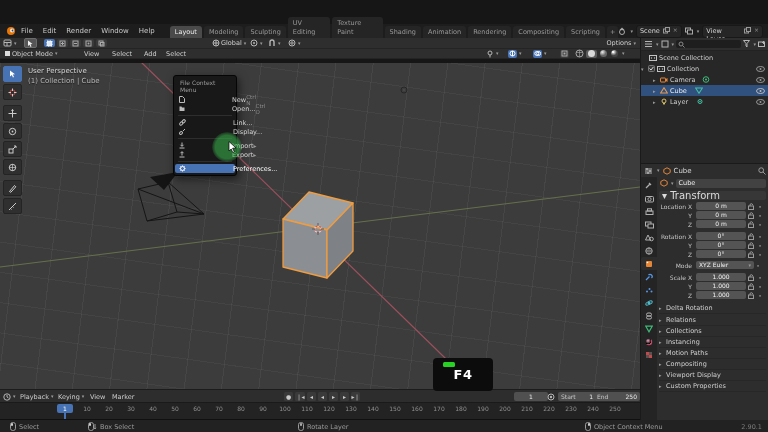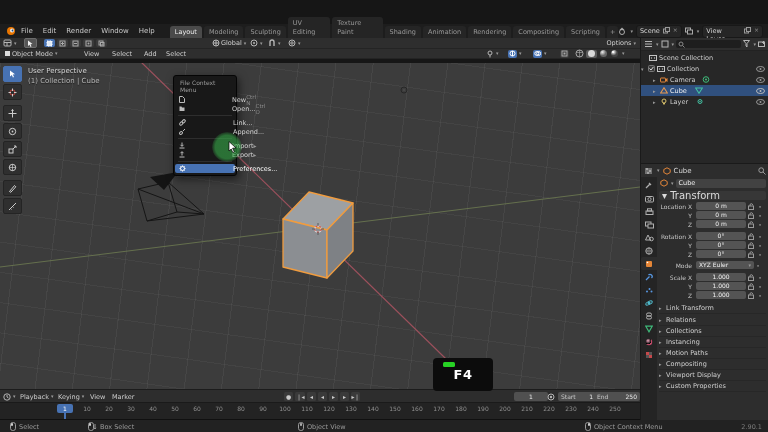--- a/index.html
+++ b/index.html
@@ -502,21 +502,21 @@
           </span>
         <span class="lbl">Link...</span>
       </div>
       <div class="cm-item">
         <span class="ic">
             <svg width="7" height="7">
               <ellipse cx="2" cy="5" rx="1.6" ry="1.2" fill="none" stroke="#bbb" transform="rotate(-45 2 5)"></ellipse>
               <path d="M4 3 L6 1" stroke="#bbb"></path>
             </svg>
           </span>
-        <span class="lbl">Append...</span>
+        <span class="lbl">Display...</span>
       </div>
       <div class="cm-sep"></div>
       <div class="cm-item">
         <span class="ic">
             <svg width="6" height="7">
               <path d="M3 0.5 V4 M1.5 2.8 L3 4.4 L4.5 2.8" fill="none" stroke="#bbb"></path>
               <path d="M0.5 6 H5.5" stroke="#bbb"></path>
             </svg>
           </span>
         <span class="lbl">Import</span>
@@ -649,21 +649,21 @@
           <rect x="1" y="1" width="2" height="3" rx="1" fill="#cfcfcf"></rect>
           <path d="M7 2 V7 M7 7 L6 5.8 M7 7 L8 5.8" stroke="#9b9b9b" fill="none"></path>
         </svg>
       <span>Box Select</span>
     </div>
     <div class="hint" style="left:298px">
       <svg width="6" height="9">
           <rect x="0.5" y="0.5" width="5" height="8" rx="2.2" fill="none" stroke="#9b9b9b"></rect>
           <rect x="2.2" y="1" width="1.6" height="3" rx="0.8" fill="#cfcfcf"></rect>
         </svg>
-      <span>Object View</span>
+      <span>Rotate Layer</span>
     </div>
     <div class="hint" style="left:585px">
       <svg width="6" height="9">
           <rect x="0.5" y="0.5" width="5" height="8" rx="2.2" fill="none" stroke="#9b9b9b"></rect>
           <rect x="3" y="1" width="2" height="3" rx="1" fill="#cfcfcf"></rect>
         </svg>
       <span>Object Context Menu</span>
     </div>
     <div id="version">2.90.1</div>
   </div>
@@ -1012,21 +1012,21 @@
       <span class="pfield">1.000</span>
       <span class="plock">
           <svg width="6" height="7">
             <rect x="0.5" y="3" width="5" height="3.5" fill="none" stroke="#999"></rect>
             <path d="M2 3 V2 a1.3 1.3 0 0 1 2.6 0" fill="none" stroke="#999"></path>
           </svg>
         </span>
       <span class="pdot">•</span>
     </div>
 
-    <div class="cpanel" style="top:139px"><span class="disc">▸</span>&nbsp;<span>Link Transform</span></div>
+    <div class="cpanel" style="top:139px"><span class="disc">▸</span>&nbsp;<span>Delta Rotation</span></div>
     <div class="cpanel" style="top:151px"><span class="disc">▸</span>&nbsp;<span>Relations</span></div>
     <div class="cpanel" style="top:162px"><span class="disc">▸</span>&nbsp;<span>Collections</span></div>
     <div class="cpanel" style="top:173px"><span class="disc">▸</span>&nbsp;<span>Instancing</span></div>
     <div class="cpanel" style="top:184px"><span class="disc">▸</span>&nbsp;<span>Motion Paths</span></div>
     <div class="cpanel" style="top:195px"><span class="disc">▸</span>&nbsp;<span>Compositing</span></div>
     <div class="cpanel" style="top:206px"><span class="disc">▸</span>&nbsp;<span>Viewport Display</span></div>
     <div class="cpanel" style="top:217px"><span class="disc">▸</span>&nbsp;<span>Custom Properties</span></div>
   </div>
 
 </div>

